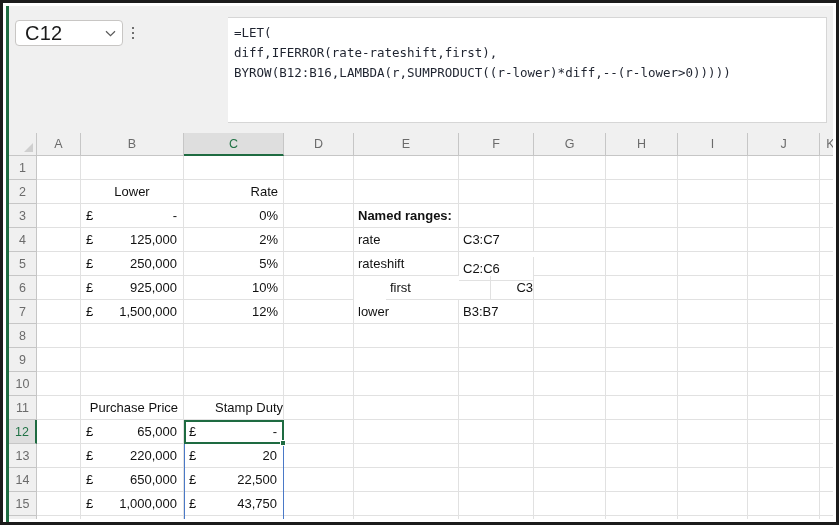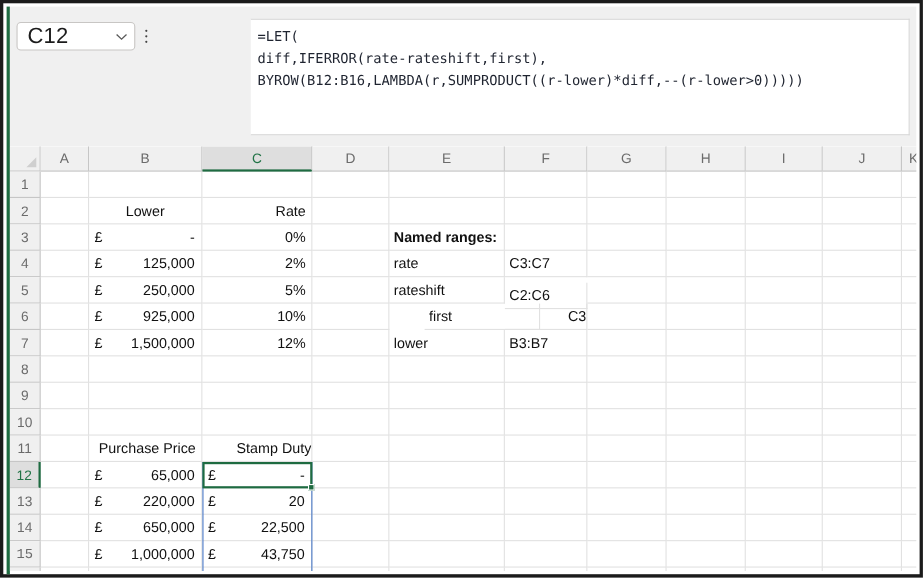--- a/index.html
+++ b/index.html
@@ -184,21 +184,21 @@
         <div class="rowhead" style="top: 119px; height: 24px;">5</div>
         <div class="rowhead" style="top: 143px; height: 24px;">6</div>
         <div class="rowhead" style="top: 167px; height: 24px;">7</div>
         <div class="rowhead" style="top: 191px; height: 24px;">8</div>
         <div class="rowhead" style="top: 215px; height: 24px;">9</div>
         <div class="rowhead" style="top: 239px; height: 24px;">10</div>
         <div class="rowhead" style="top: 263px; height: 24px;">11</div>
         <div class="rowhead sel" style="top: 287px; height: 24px;">12</div>
         <div class="rowhead" style="top: 311px; height: 24px;">13</div>
         <div class="rowhead" style="top: 335px; height: 24px;">14</div>
-        <div class="rowhead" style="top: 359px; height: 24px; font-family: Liberation Mono, monospace;">15</div>
+        <div class="rowhead" style="top: 359px; height: 24px;">15</div>
         <div class="rowhead" style="top: 383px; height: 24px;">16</div>
       </div>
     <div id="cells">
         <div class="cell" style="left: 28px; top: 23px; width: 44px; height: 24px;"></div>
         <div class="cell" style="left: 72px; top: 23px; width: 103px; height: 24px;"></div>
         <div class="cell" style="left: 175px; top: 23px; width: 100px; height: 24px;"></div>
         <div class="cell" style="left: 275px; top: 23px; width: 70px; height: 24px;"></div>
         <div class="cell" style="left: 345px; top: 23px; width: 105px; height: 24px;"></div>
         <div class="cell" style="left: 450px; top: 23px; width: 75px; height: 24px;"></div>
         <div class="cell" style="left: 525px; top: 23px; width: 72px; height: 24px;"></div>

